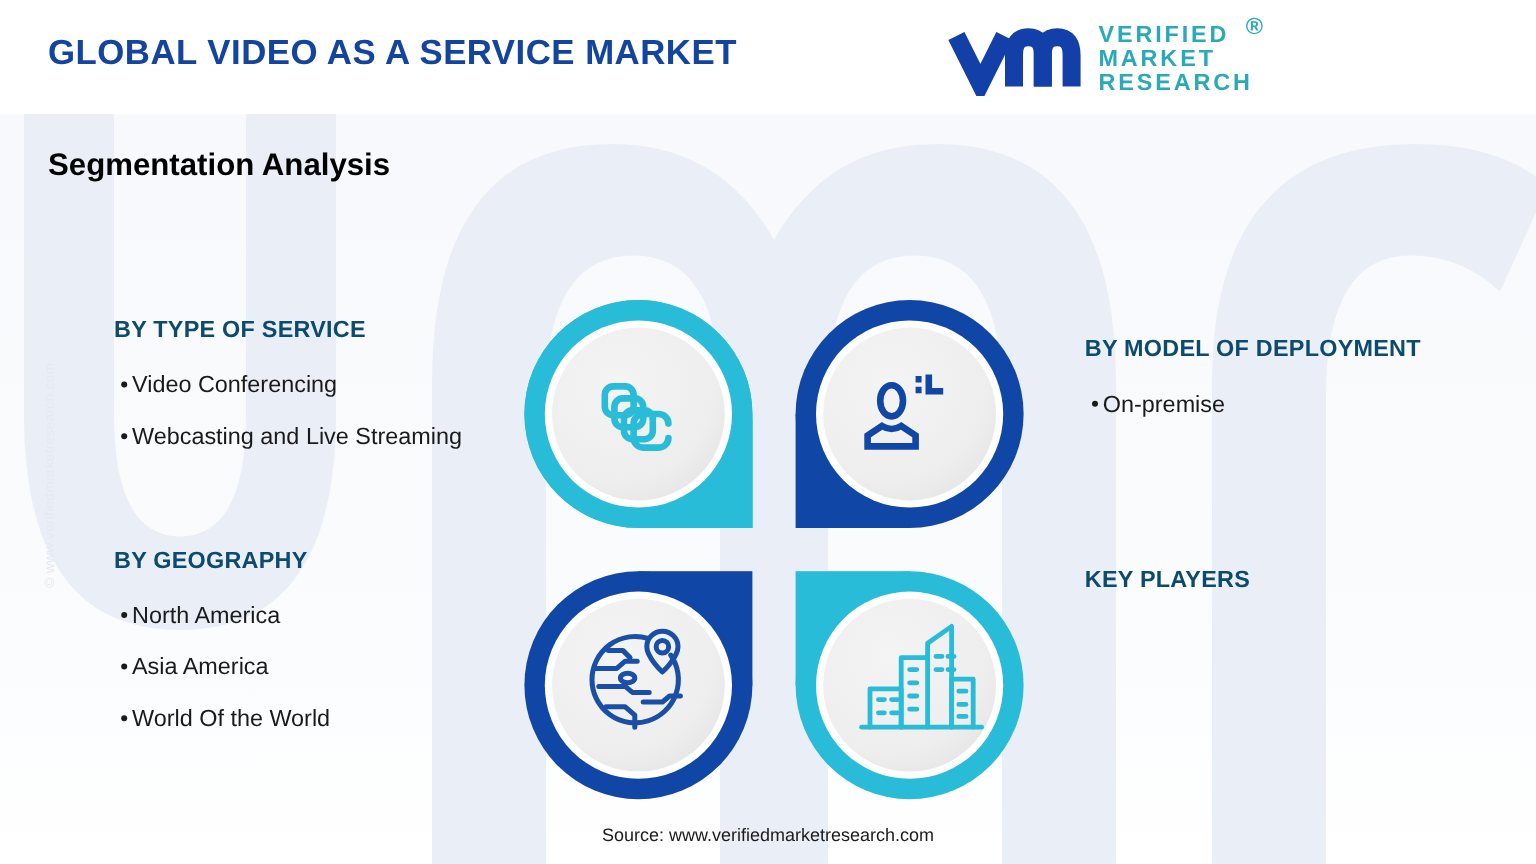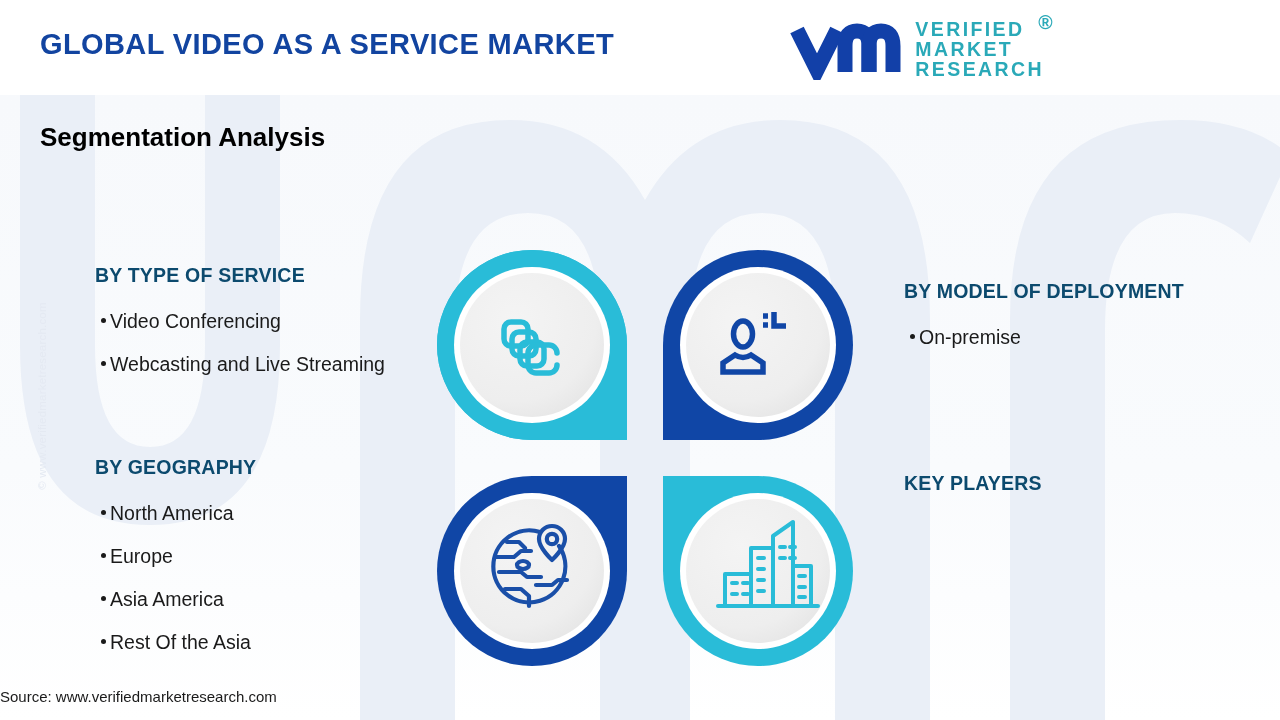--- a/index.html
+++ b/index.html
@@ -150,21 +150,21 @@
     width: 424px; height: 424px;
     z-index: 4;
   }
   .circle-svg { display: block; }
 
   
   .source {
     position: absolute;
     left: 0; top: 688px;
     width: 1280px;
-    text-align: left;
+    text-align: center;
     font-size: 15px;
     color: #1a1a1a;
     z-index: 6;
   }
 </style>
 </head>
 <body>
 
 <div id="page">
 
@@ -215,23 +215,22 @@
     <ul class="bullets">
       <li><span class="dot"></span><span>Video Conferencing</span></li>
       <li class="wrap"><span class="dot"></span><span>Webcasting and Live Streaming</span></li>
     </ul>
   </div>
 
   <div class="col col-left block-bottom">
     <div class="sec-head">BY GEOGRAPHY</div>
     <ul class="bullets">
       <li><span class="dot"></span><span>North America</span></li>
-      <li><span class="dot"></span><span>Europe</span></li>
       <li><span class="dot"></span><span>Asia America</span></li>
-      <li><span class="dot"></span><span>Rest Of the Asia</span></li>
+      <li><span class="dot"></span><span>World Of the World</span></li>
     </ul>
   </div>
 
   <div class="col col-right block-top">
     <div class="sec-head">BY MODEL OF DEPLOYMENT</div>
     <ul class="bullets">
       <li><span class="dot"></span><span>On-premise</span></li>
     </ul>
   </div>
 

